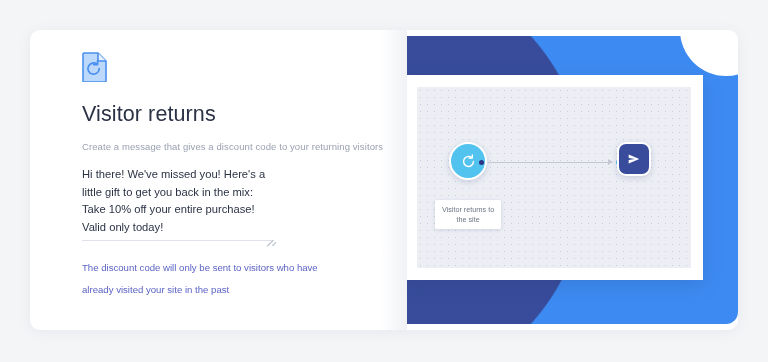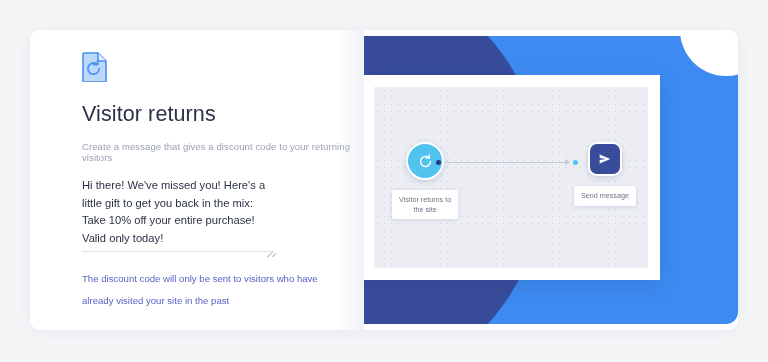--- a/index.html
+++ b/index.html
@@ -25,21 +25,21 @@
     background: #ffffff;
     border-radius: 10px 10px 10px 10px;
     box-shadow: 0 2px 14px rgba(80, 90, 120, 0.08);
     overflow: hidden;
     display: flex;
   }
 
   
   #form-pane {
     position: relative;
-    width: 334px;
+    width: 377px;
     height: 100%;
     background: #ffffff;
     box-sizing: border-box;
     padding: 22px 0 0 52px;
     z-index: 4;
     border-radius: 22px;
   }
   #form-pane::after {
     content: "";
     position: absolute;
@@ -234,21 +234,21 @@
     box-sizing: border-box;
   }
   #action-badge {
     width: 34px; height: 34px;
     border-radius: 9px;
     background: #384c9b;
     border: 2px solid #ffffff;
     box-sizing: border-box;
   }
   .node-label {
-    margin-top: 10px;
+    margin-top: 20px;
     background: #ffffff;
     color: #6d7585;
     font-size: 7.2px;
     line-height: 9.5px;
     text-align: center;
     padding: 5px 7px;
     border-radius: 2px;
     box-shadow: 0 1px 4px rgba(40, 55, 110, 0.14);
     white-space: pre-line;
   }
@@ -345,20 +345,19 @@
           <span id="connector-arrow"></span>
           <span class="port" id="port-in"></span>
         </div>
 
         <div class="node" id="node-action">
           <div class="node-badge" id="action-badge">
             <svg viewBox="0 0 24 24" width="16" height="16">
               <path d="M4 5.2 L20 12 L4 18.8 L4 13.4 L13.5 12 L4 10.6 Z" fill="#ffffff"></path>
             </svg>
           </div>
-          <div class="node-label">Send message</div>
         </div>
 
       </div>
     </div>
   </div>
 
 </div>
 
 </body></html>

